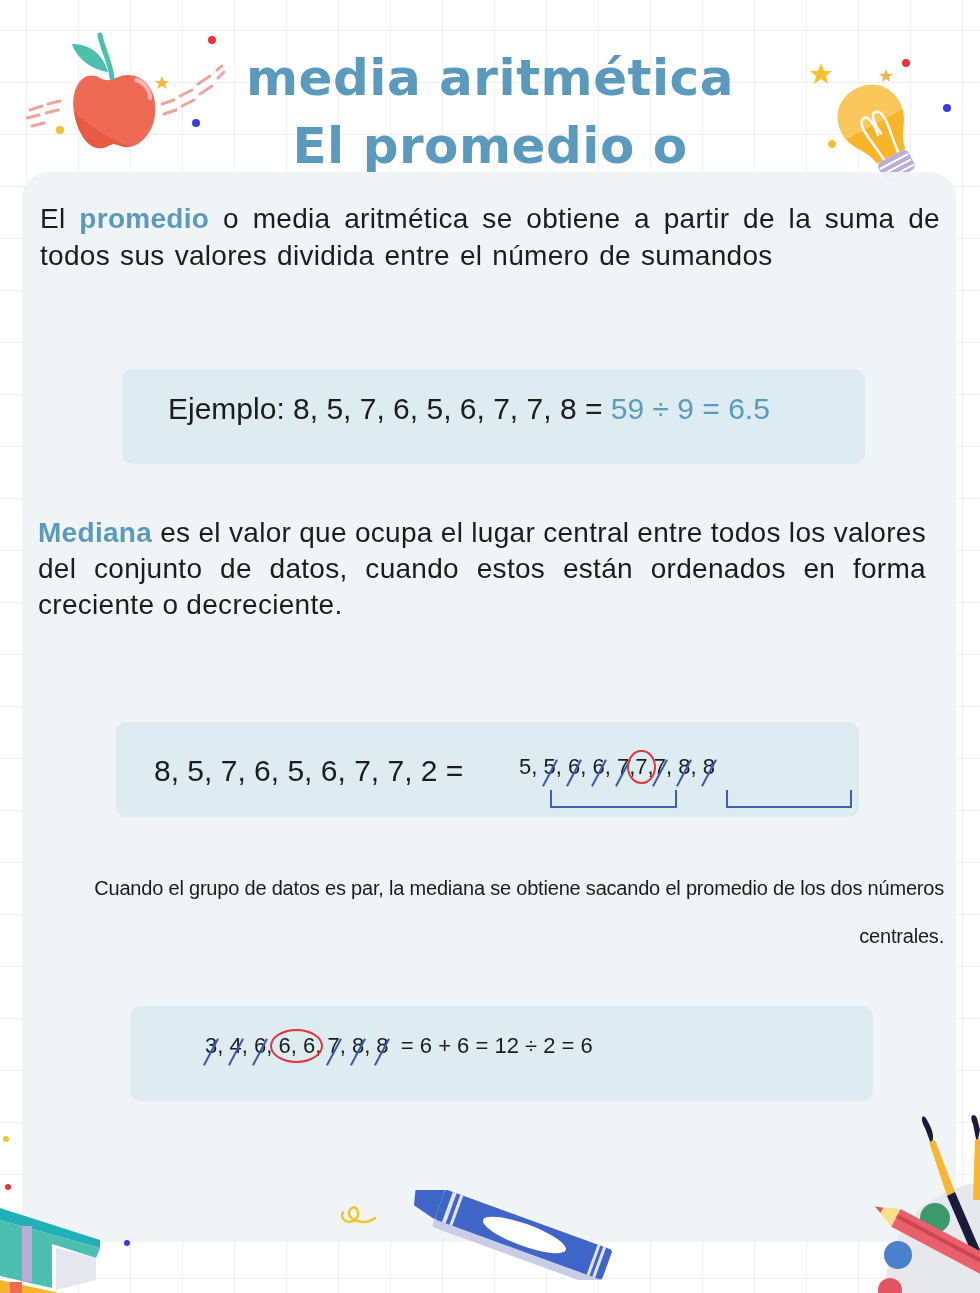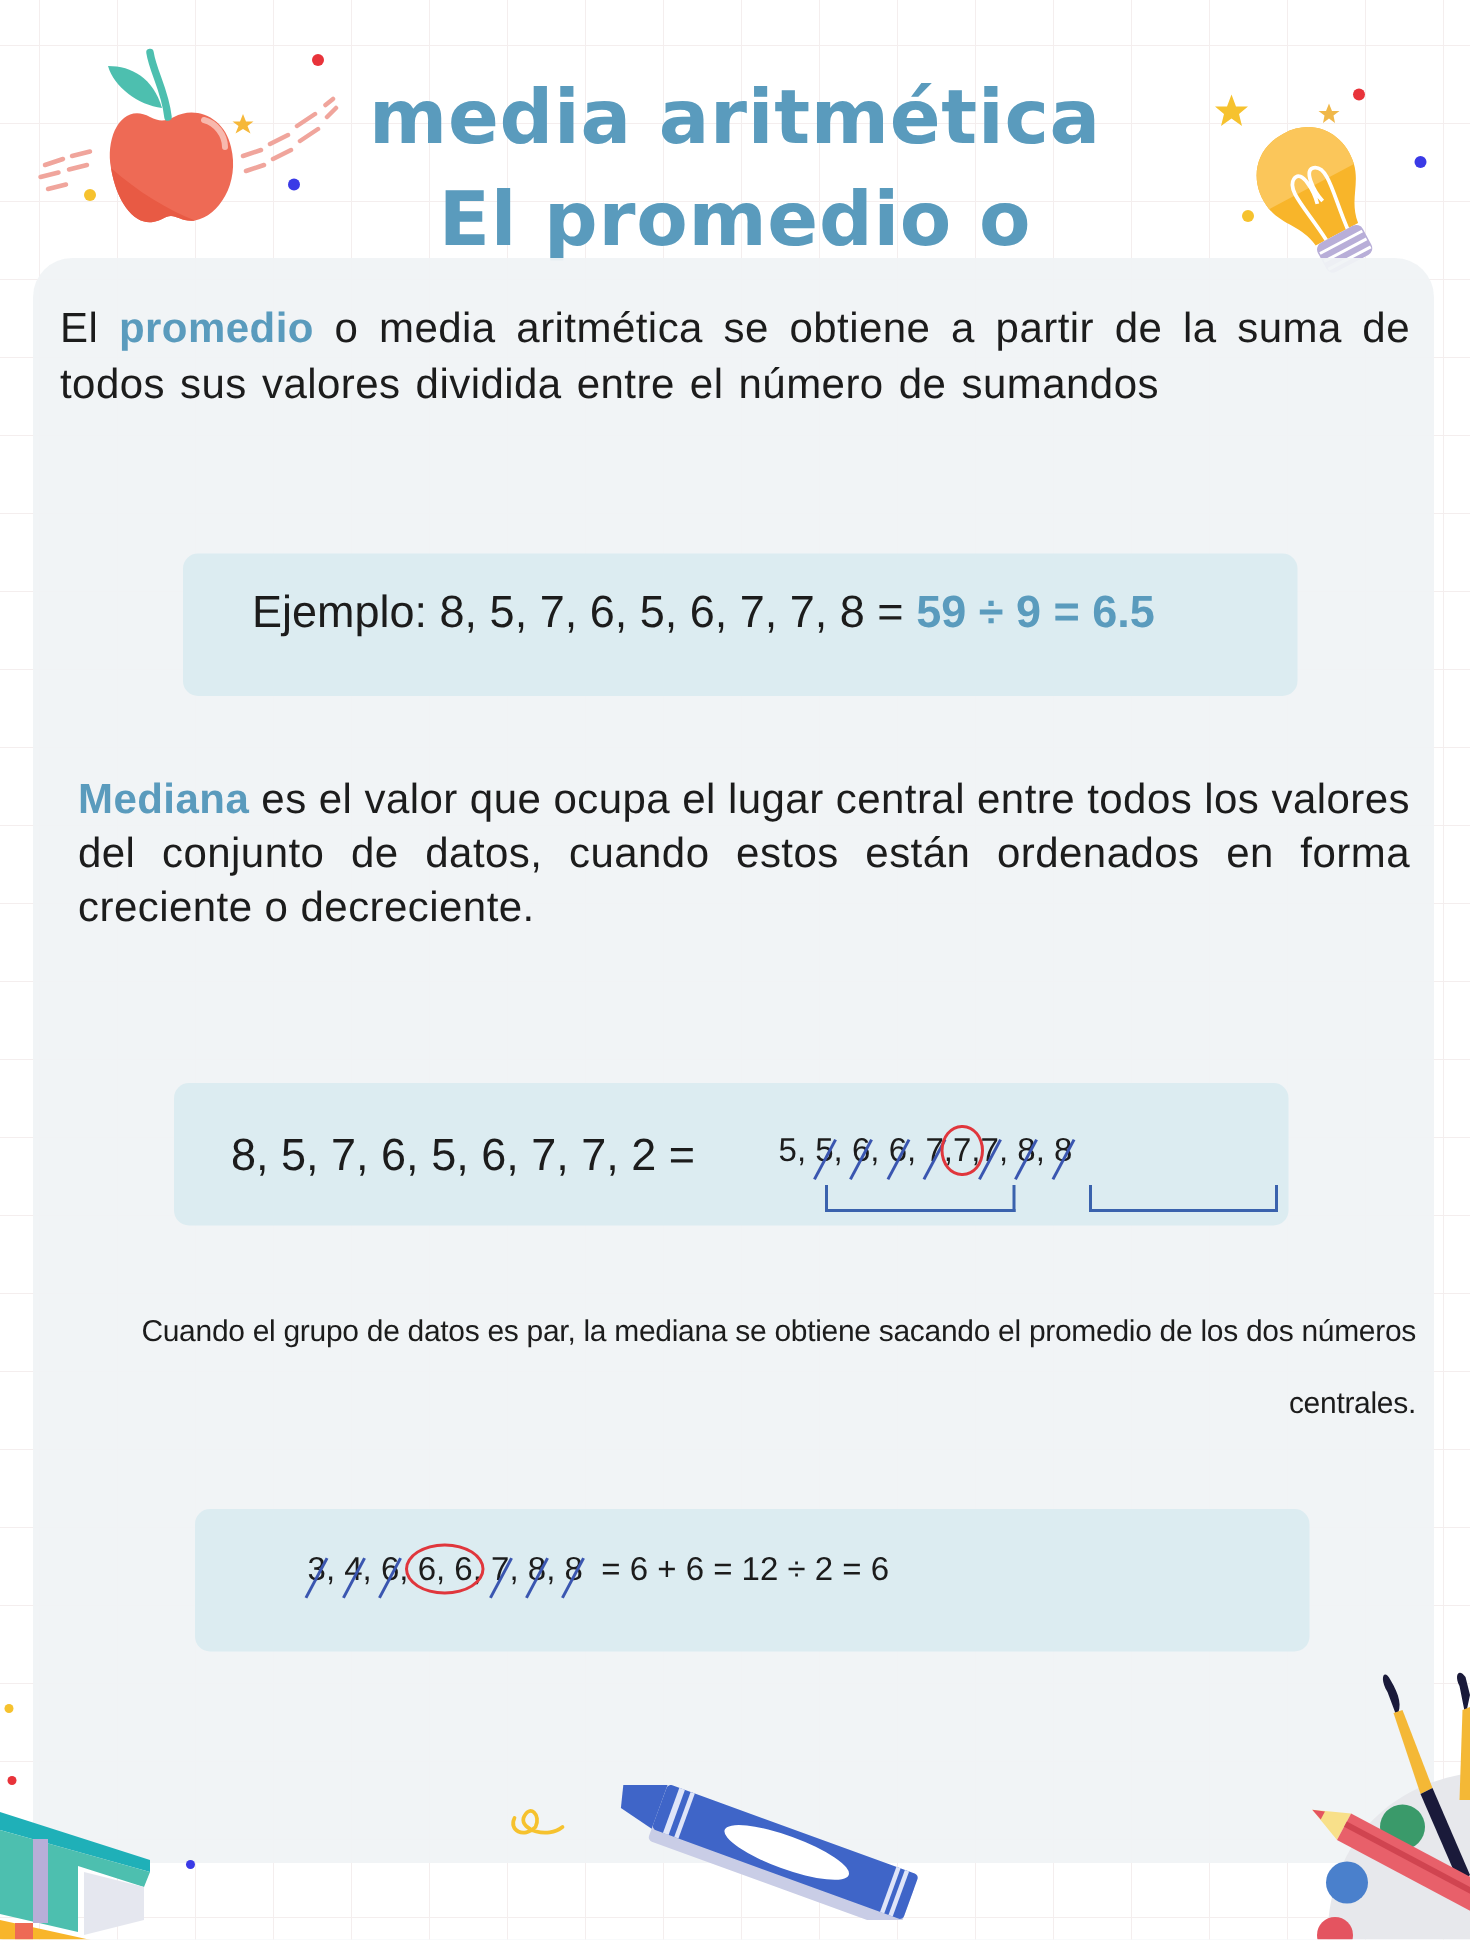--- a/index.html
+++ b/index.html
@@ -25,31 +25,31 @@
     position: absolute; left: 22px; top: 172px; width: 934px; height: 1070px;
     background: rgba(240,243,245,0.94);
     border-radius: 26px;
   }
   .para {
     position: absolute; font-family: Liberation Sans, sans-serif;
     color: #1c1c1c; letter-spacing: 0.3px;
   }
   .hl { color: #5a9bbd; font-weight: bold; }
   .p1 { left: 40px; top: 200px; width: 900px; font-size: 28px; line-height: 37px; text-align: justify; text-align-last: left; word-spacing: 2px; }
-  .p2 { left: 52px; top: 515px; width: 888px; font-size: 28px; line-height: 36px; text-align: justify; text-align-last: left; }
+  .p2 { left: 38px; top: 515px; width: 888px; font-size: 28px; line-height: 36px; text-align: justify; text-align-last: left; }
   .p3 { left: 44px; top: 864px; width: 900px; font-size: 20px; line-height: 48px; letter-spacing: -0.2px; text-align: right; }
   .box {
     position: absolute; background: #dcecf1; border-radius: 10px;
   }
   .box1 { left: 122px; top: 369px; width: 743px; height: 95px; }
   .box2 { left: 116px; top: 722px; width: 743px; height: 95px; }
   .box3 { left: 130px; top: 1006px; width: 743px; height: 95px; }
   .eq { position: absolute; font-family: "Liberation Sans", sans-serif; font-size: 30px; color: #1c1c1c; white-space: nowrap; }
   .eq1 { left: 168px; top: 392px; }
-  .eq1 .res { color: #5a9bbd; font-weight: bold; }
+  .eq1 .res { color: #5a9bbd; font-weight: normal; }
   .eq2a { left: 154px; top: 754px; }
   .seq { position: absolute; font-family: "Liberation Sans", sans-serif; font-size: 22px; color: #1c1c1c; white-space: nowrap; }
   .num { position: relative; display: inline-block; }
   .num.cross::after {
     content: ""; position: absolute; left: 50%; top: 4px; width: 2px; height: 30px;
     background: #3a56b0; transform: translateX(-50%) rotate(28deg);
   }
   .num.circ::before {
     content: ""; position: absolute; left: -8px; top: -4px; right: -8px; bottom: -4px;
     border: 2px solid #e0363c; border-radius: 50%;

